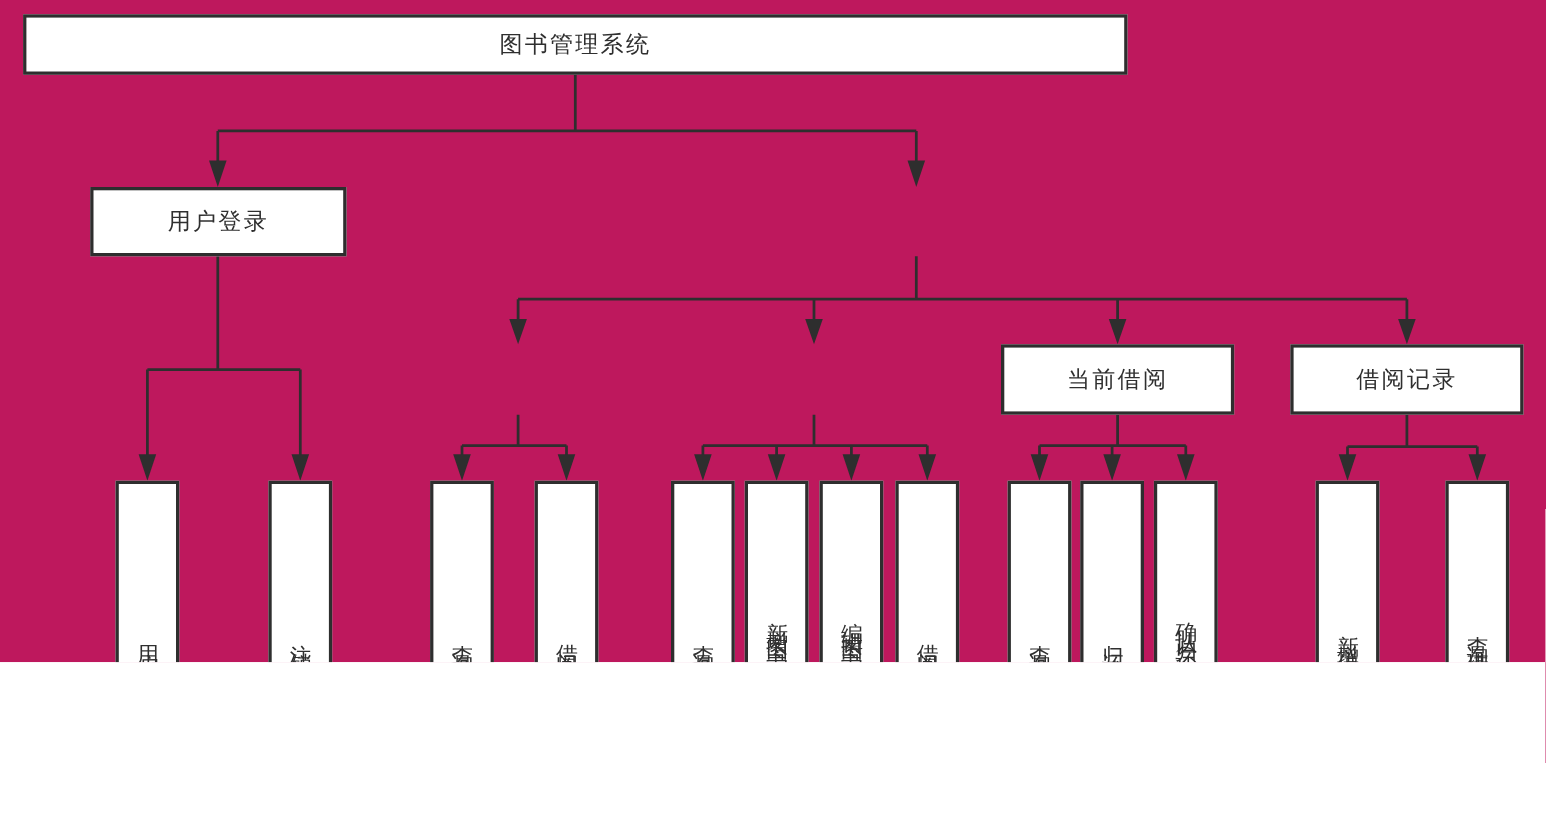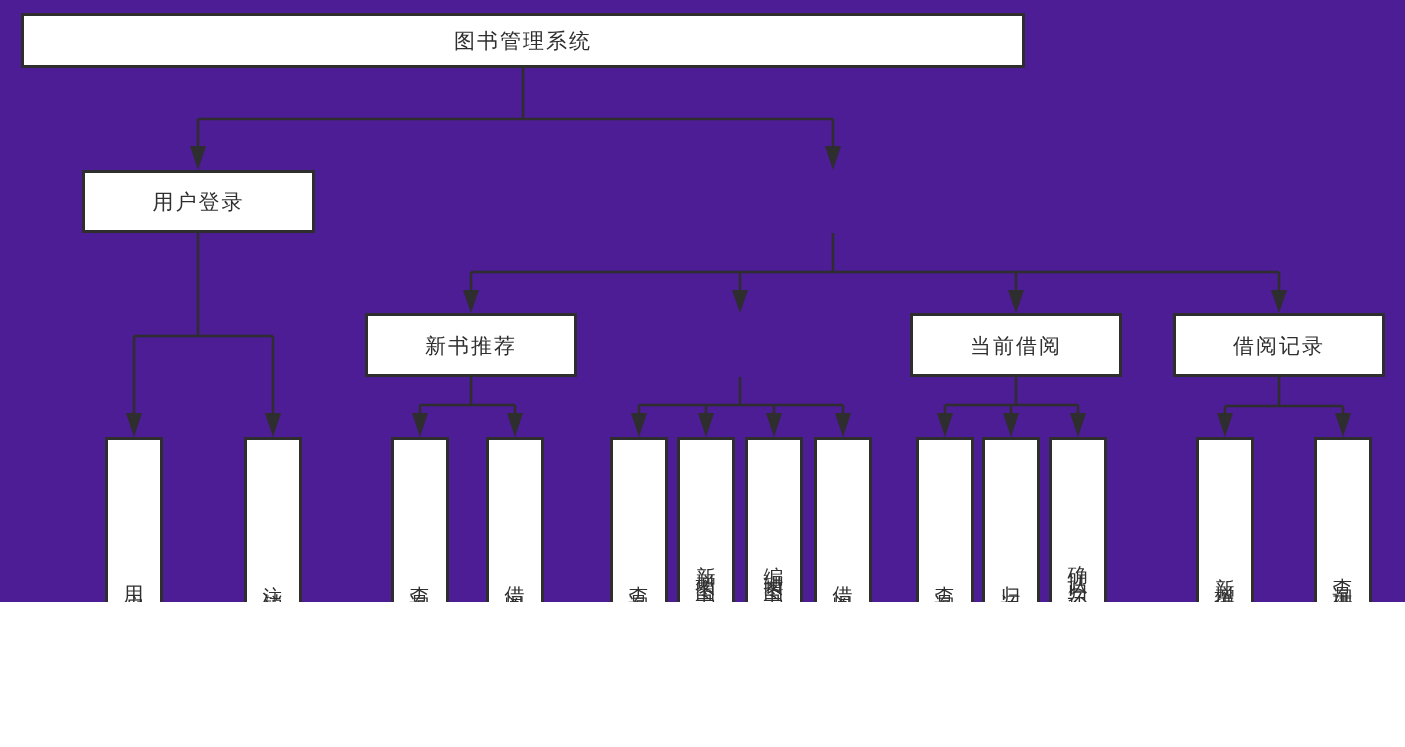--- a/index.html
+++ b/index.html
@@ -1,20 +1,20 @@
 <!DOCTYPE html>
 <html><head>
 <meta charset="utf-8">
 <style>
   html, body { margin: 0; padding: 0; background: #ffffff; }
   .stage {
     position: relative;
     width: 1405px;
     height: 602px;
-    background: #4c1d95;
+    background: #be185d;
     font-family: "Liberation Sans", sans-serif;
     overflow: hidden;
     text-decoration: underline;
   }
   .connectors {
     position: absolute;
     left: 0; top: 0;
     width: 1405px; height: 747px;
   }
   .box {
@@ -82,21 +82,20 @@
       <polygon points="1070,413 1086,413 1078,437"></polygon>
       <polygon points="1217,413 1233,413 1225,437"></polygon>
       <polygon points="1335,413 1351,413 1343,437"></polygon>
     </g>
   </svg>
 
   <div class="box hbox" style="left:21px; top:13px; width:1004px; height:55px;">图书管理系统</div>
 
   <div class="box hbox" style="left:82px; top:170px; width:233px; height:63px;">用户登录</div>
 
-  <div class="box hbox" style="left:365px; top:313px; width:212px; height:64px;">新书推荐</div>
   <div class="box hbox" style="left:910px; top:313px; width:212px; height:64px;">当前借阅</div>
   <div class="box hbox" style="left:1173px; top:313px; width:212px; height:64px;">借阅记录</div>
 
   <div class="box vbox" style="left:105px; top:437px; width:58px; height:298px;">用户登录</div>
   <div class="box vbox" style="left:244px; top:437px; width:58px; height:298px;">注销登录</div>
 
   <div class="box vbox" style="left:391px; top:437px; width:58px; height:298px;">查询图书</div>
   <div class="box vbox" style="left:486px; top:437px; width:58px; height:298px;">借阅图书</div>
 
   <div class="box vbox" style="left:610px; top:437px; width:58px; height:298px;">查询图书</div>

